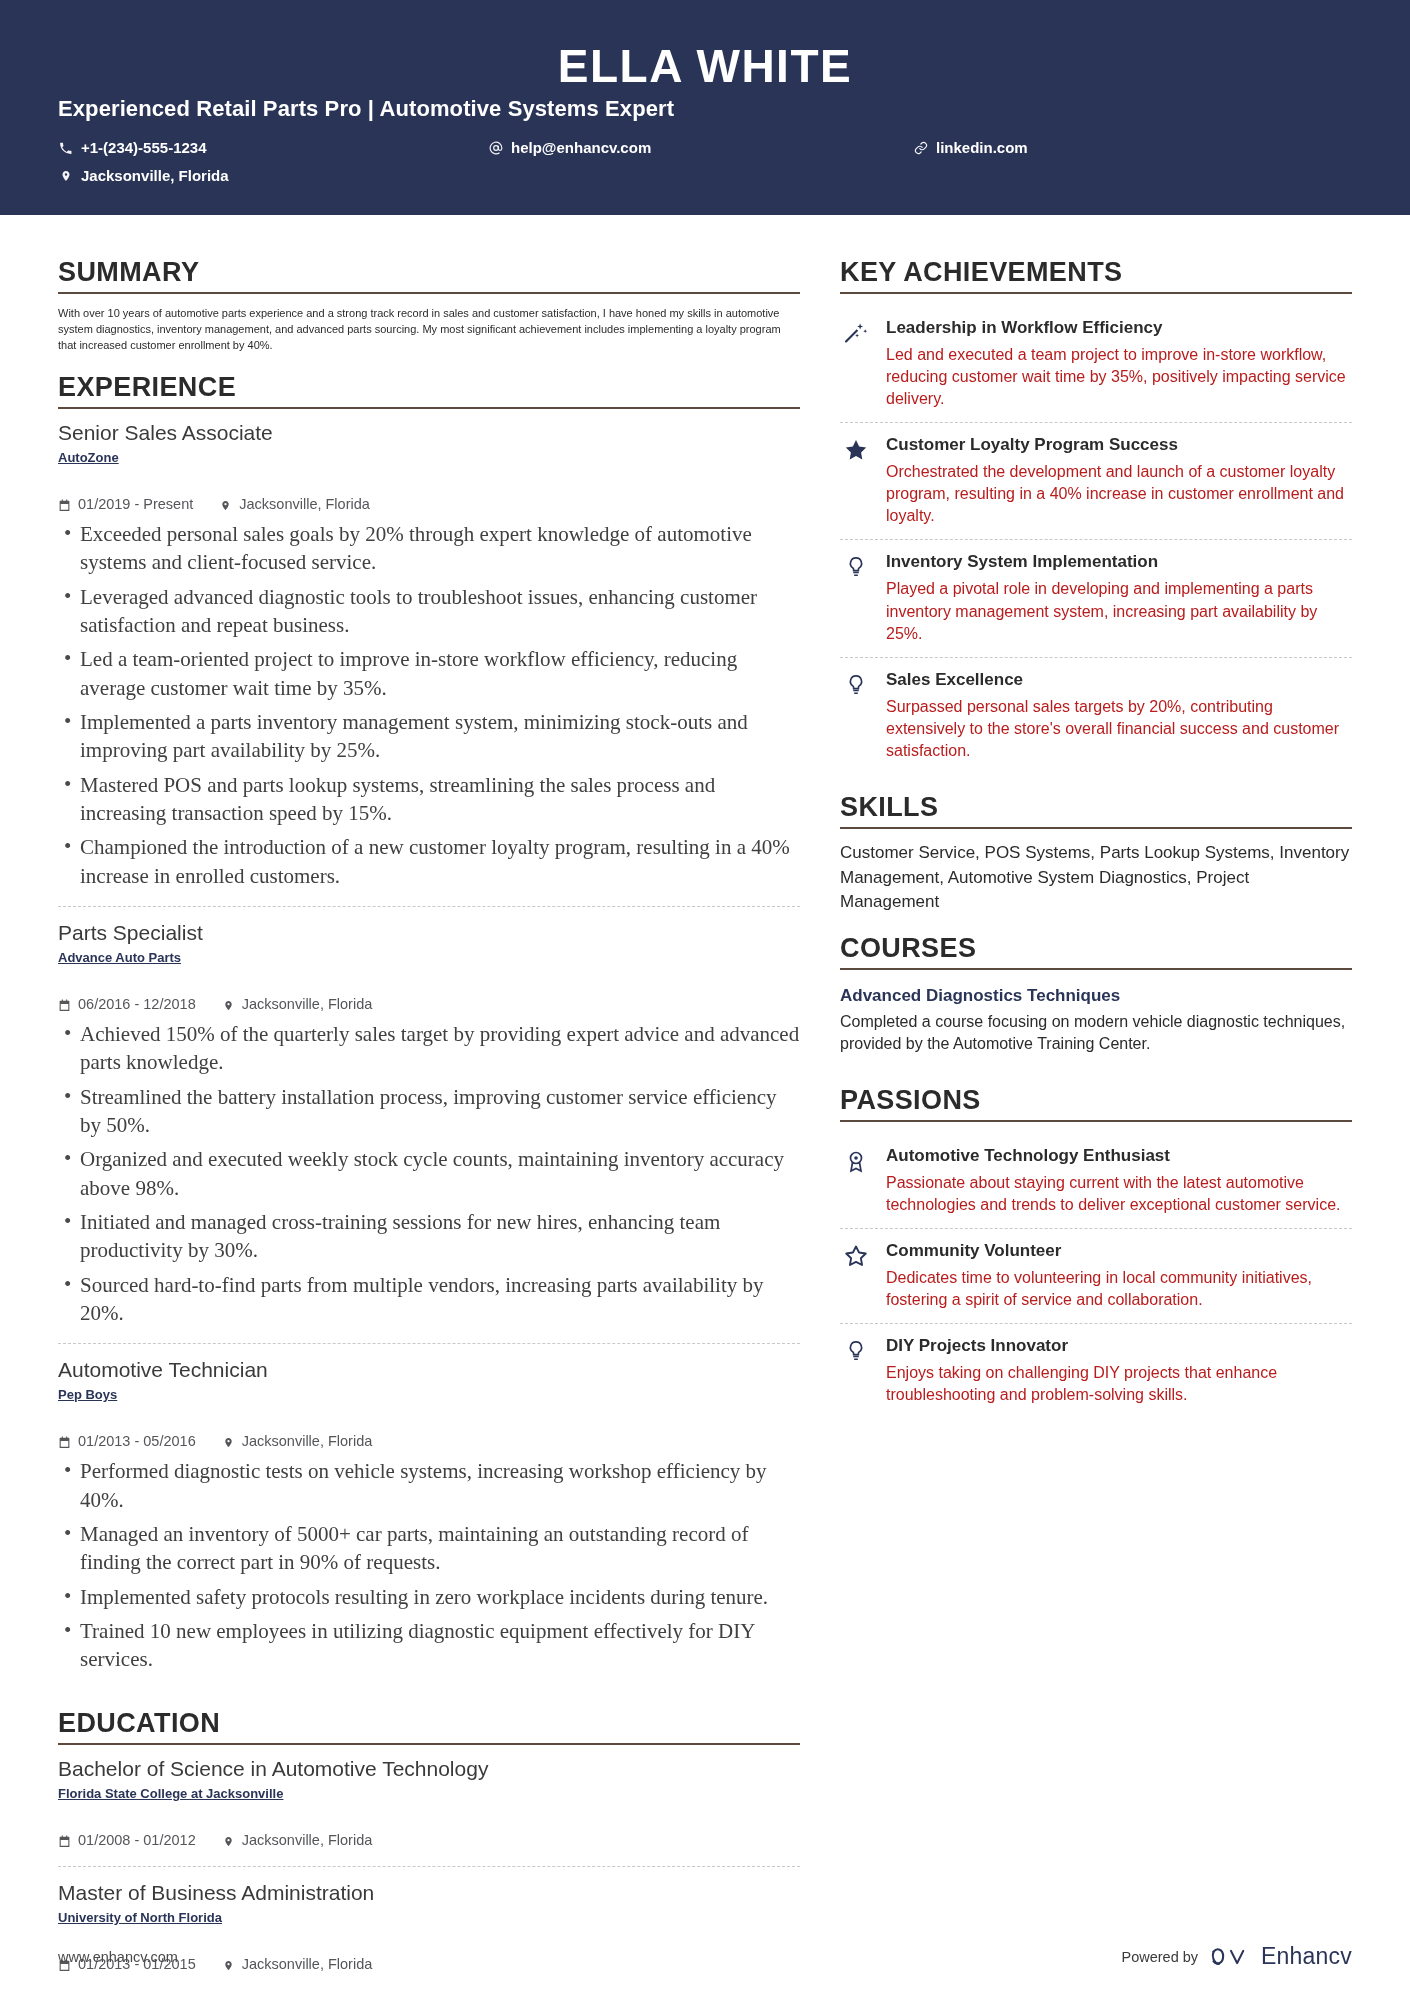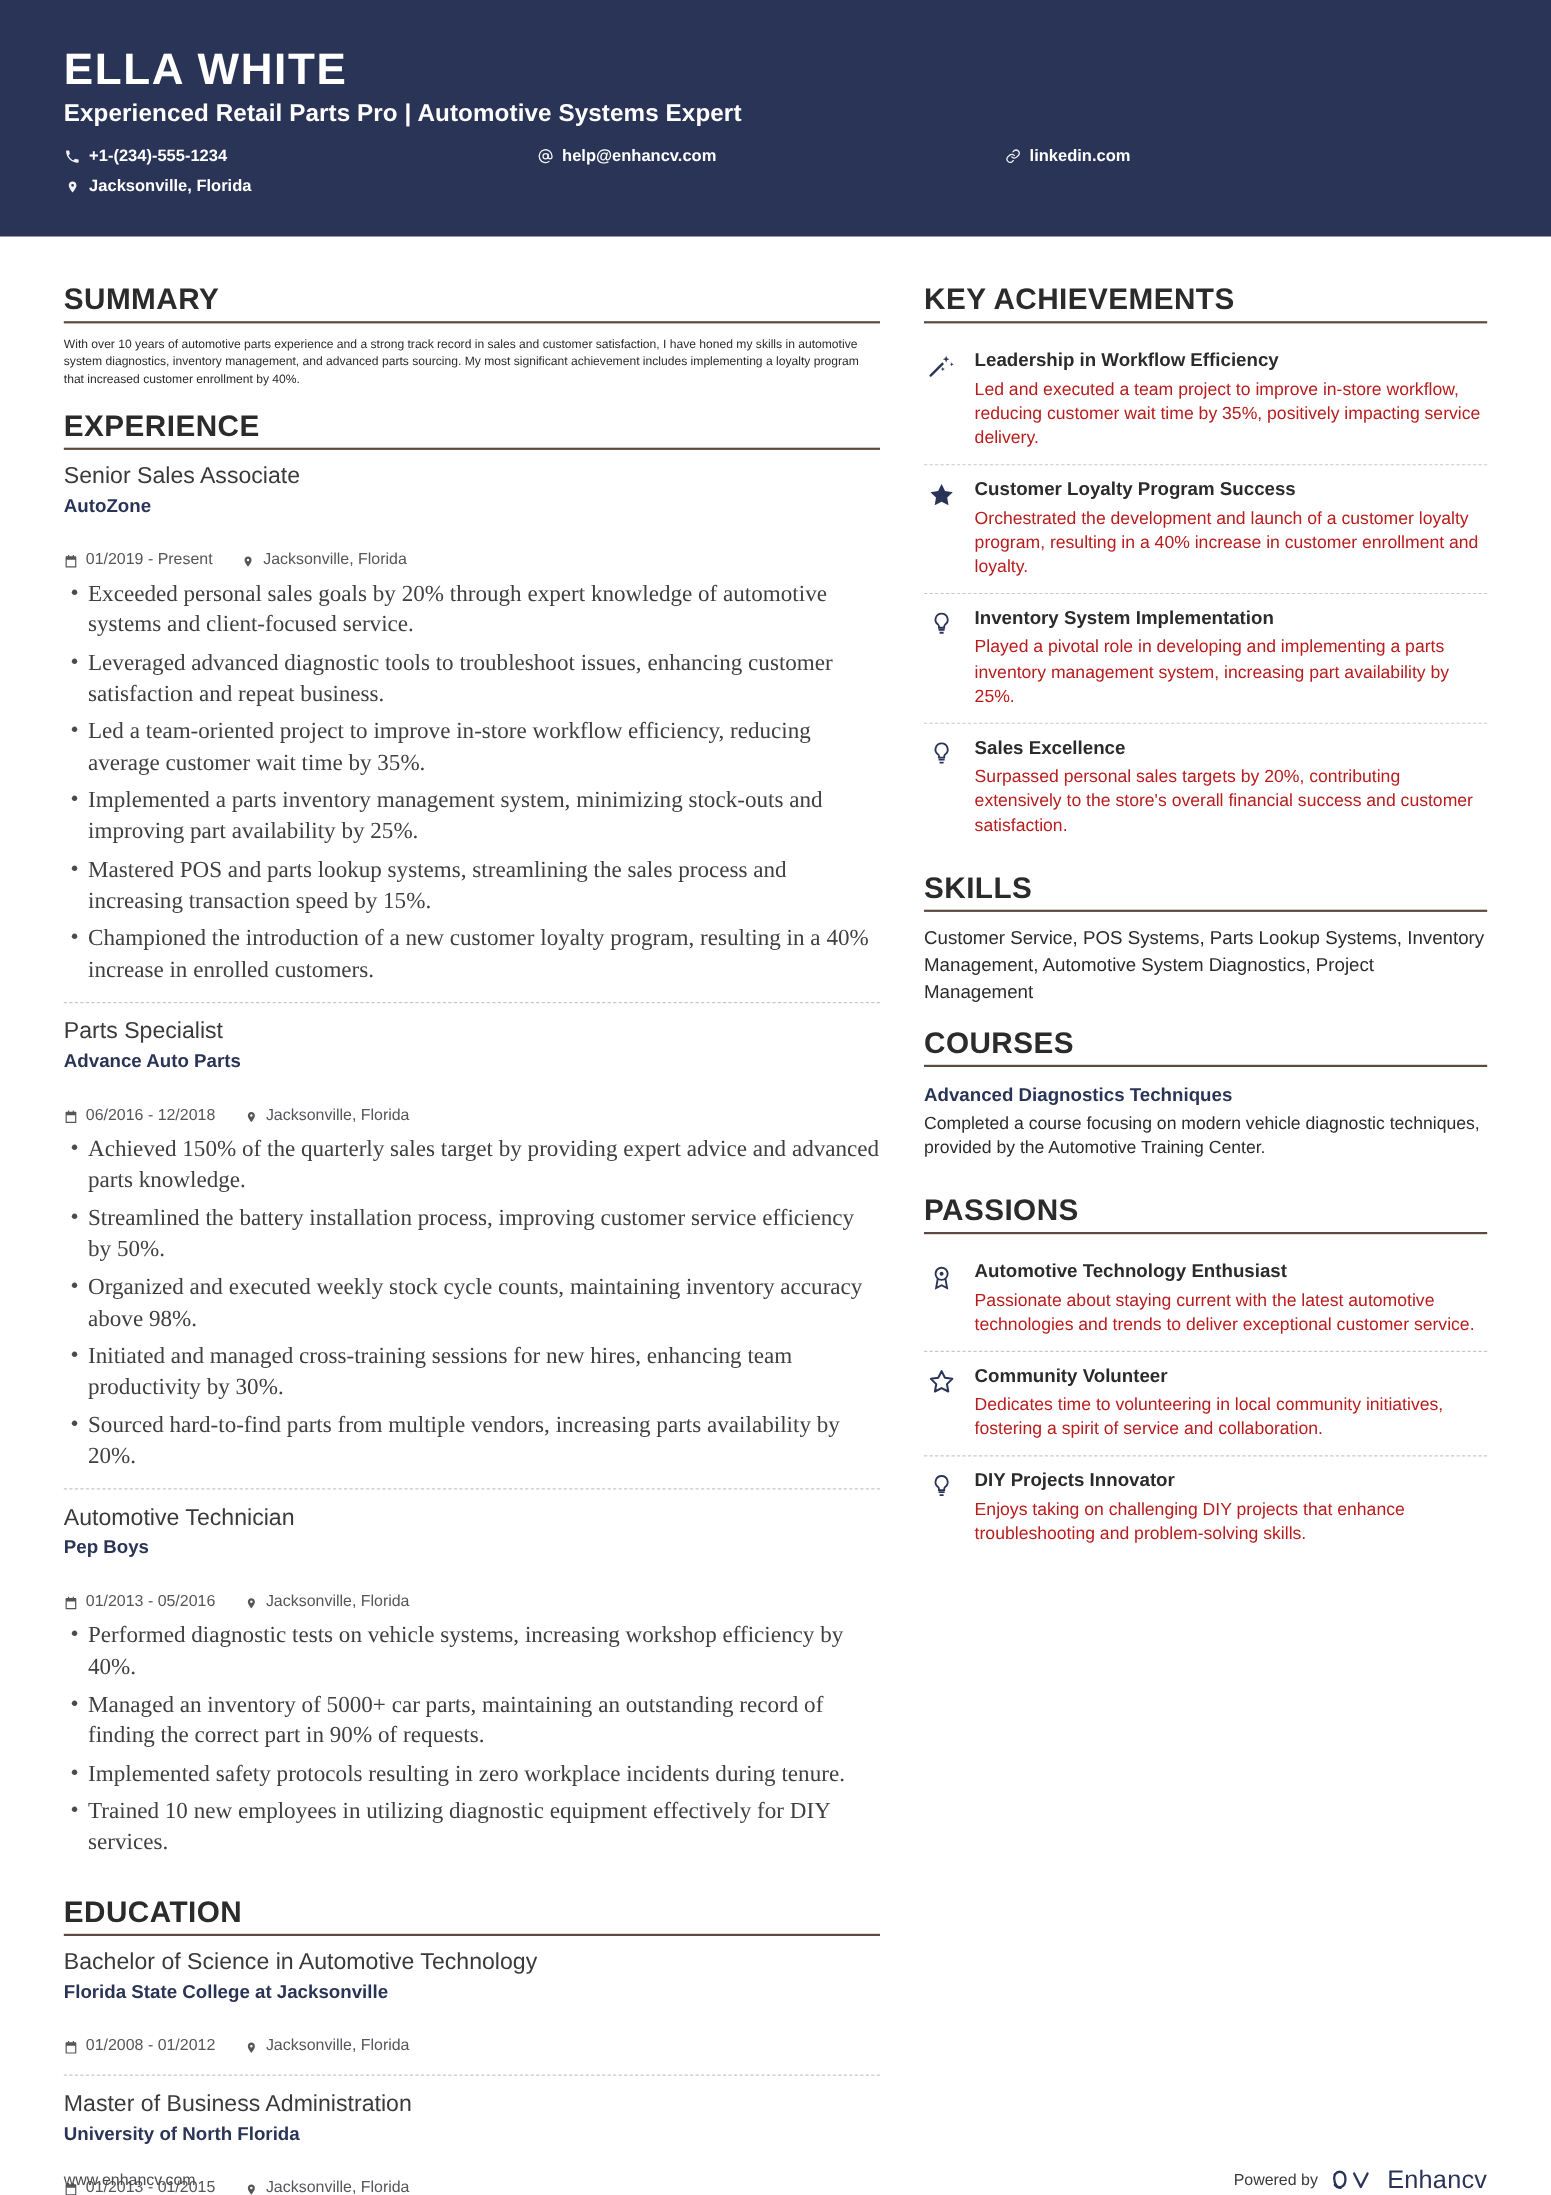--- a/index.html
+++ b/index.html
@@ -20,26 +20,27 @@
   }
 
   
   .header {
     background: #2a3457;
     color: #ffffff;
     padding: 42px 58px 28px 58px;
     height: 215px;
   }
   .name {
-    font-size: 40px;
+    font-size: 46px;
     font-weight: bold;
     letter-spacing: 1.5px;
     line-height: 1.05;
     margin: 0 0 6px 0;
     text-transform: uppercase;
+    text-align: center;
   }
   .headline {
     font-size: 22px;
     font-weight: bold;
     margin: 0 0 14px 0;
     letter-spacing: 0.1px;
   }
   .contact-row {
     display: flex;
     align-items: flex-start;
@@ -98,24 +99,25 @@
   
   .entry { padding-bottom: 10px; }
   .entry + .entry { border-top: 1px dashed #c9c9c9; padding-top: 12px; }
   .entry-title {
     font-size: 21px;
     color: #3a3a3a;
     margin: 2px 0 5px 0;
     font-weight: normal;
   }
   .entry-org {
-    font-size: 17px;
+    font-size: 13px;
     font-weight: bold;
     color: #2a3457;
     margin-bottom: 7px;
+    text-decoration: underline;
   }
   .entry-meta {
     display: flex;
     gap: 26px;
     font-size: 14.5px;
     color: #55565a;
     margin-bottom: 8px;
     align-items: center;
   }
   .meta-item { display: flex; align-items: flex-end; gap: 7px; margin-top: 24px; }

